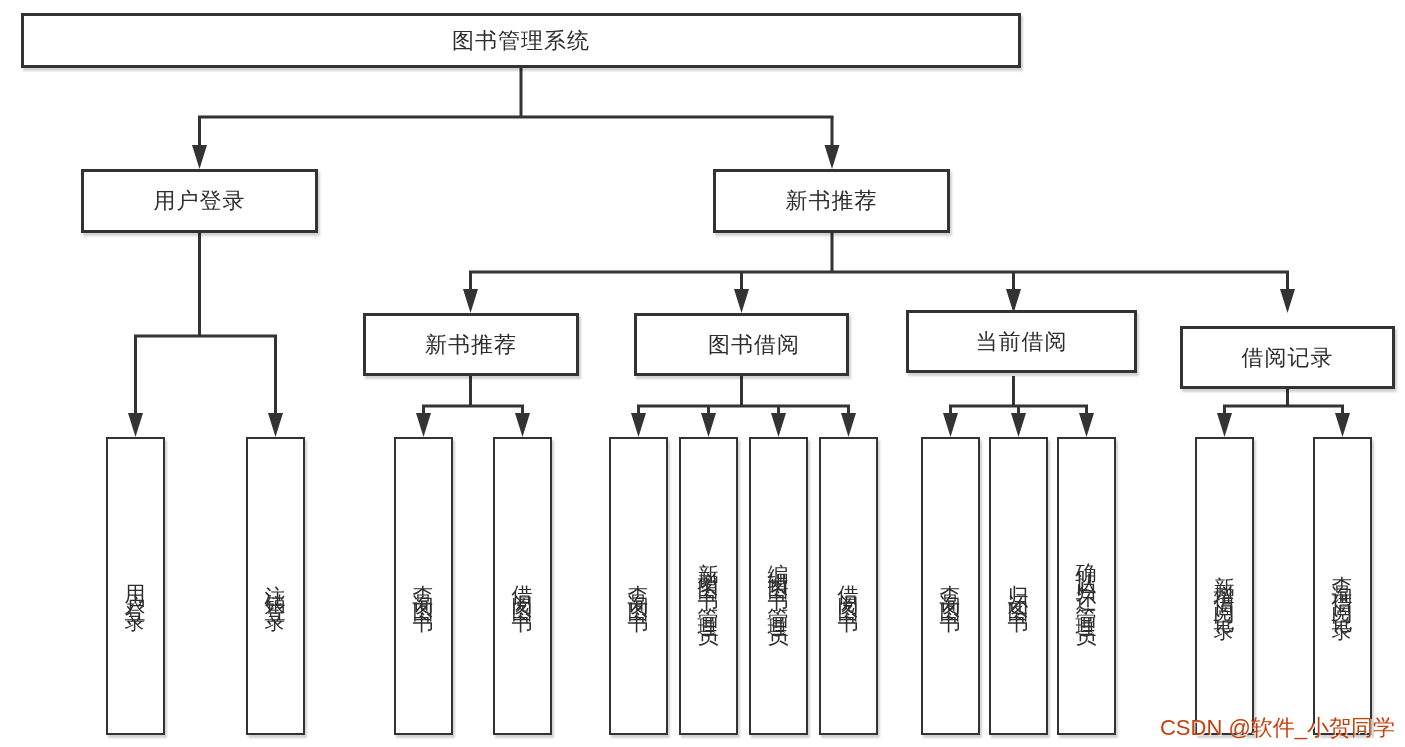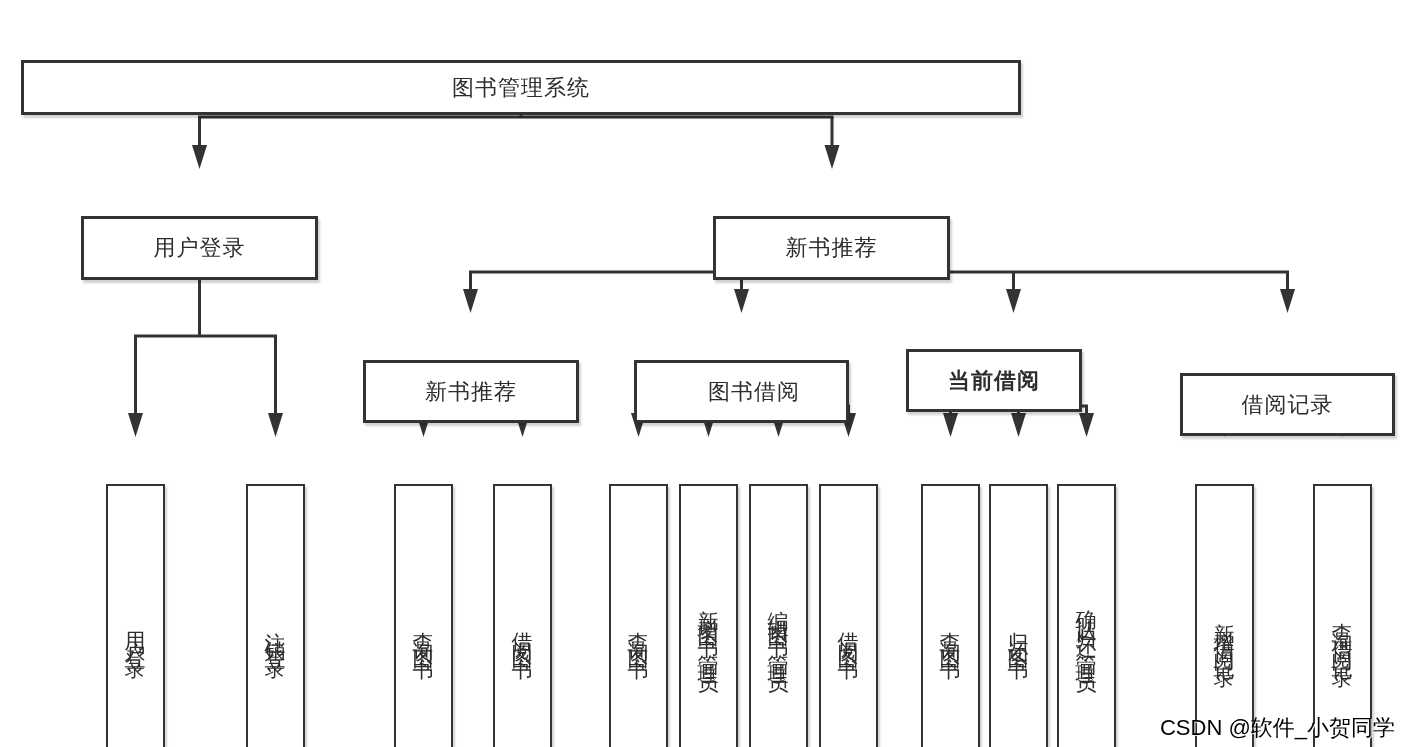--- a/index.html
+++ b/index.html
@@ -34,21 +34,20 @@
     position: absolute;
     box-sizing: border-box;
     background: #ffffff;
     border: 3px solid #333333;
     box-shadow: 2px 3px 2px rgba(0,0,0,0.18);
     display: flex;
     align-items: center;
     justify-content: center;
     z-index: 2;
     color: #2d2d2d;
-    margin-top: 47px;
   }
   .hlabel {
     font-size: 22px;
     letter-spacing: 1px;
     white-space: nowrap;
     color: #2d2d2d;
   }
   .leaf {
     border-width: 2.5px;
   }
@@ -59,34 +58,34 @@
     letter-spacing: 9px;
     line-height: 1;
     color: #2d2d2d;
     white-space: nowrap;
   }
   .watermark {
     position: absolute;
     top: 713px;
     right: 10px;
     font-size: 22px;
-    color: #000000;
+    color: #c2410c;
     text-shadow: 1px 1px 0 rgba(255,255,255,0.9);
     z-index: 3;
     white-space: nowrap;
   }
   
   .n-root   { left: 21px;  top: 13px;  width: 1000px; height: 55px; }
   
   .n-user   { left: 81px;  top: 169px; width: 237px; height: 64px; }
   .n-mgmt   { left: 713px; top: 169px; width: 237px; height: 64px; }
   
   .n-rec    { left: 363px;  top: 313px; width: 216px; height: 63px; }
   .n-borrow { left: 634px;  top: 313px; width: 215px; height: 63px; padding-left: 25px; }
-  .n-cur    { left: 906px;  top: 302px; width: 176px; height: 63px; font-weight: bold; }
+  .n-cur    { left: 906px;  top: 310px; width: 231px; height: 63px; }
   .n-log    { left: 1180px; top: 326px; width: 215px; height: 63px; }
   
   .lf  { top: 437px; width: 59px; height: 298px; }
   .lf1  { left: 106px; }
   .lf2  { left: 246px; }
   .lf3  { left: 394px; }
   .lf4  { left: 493px; }
   .lf5  { left: 609px; }
   .lf6  { left: 679px; }
   .lf7  { left: 749px; }

